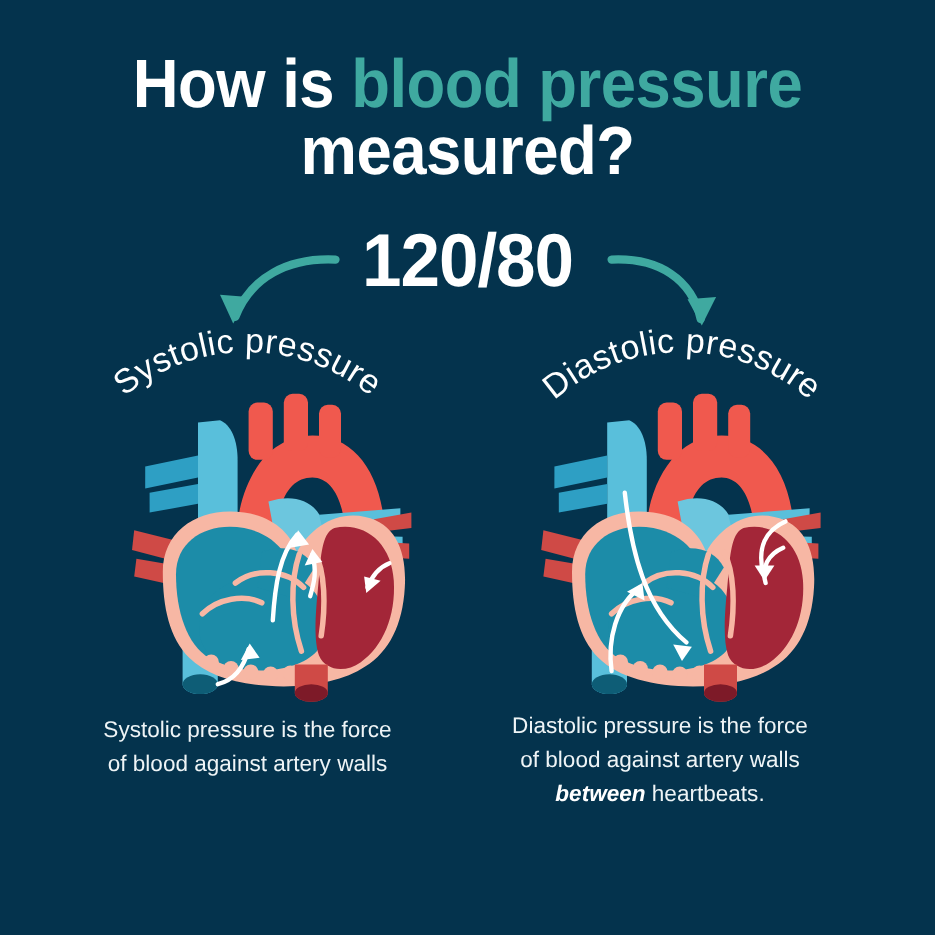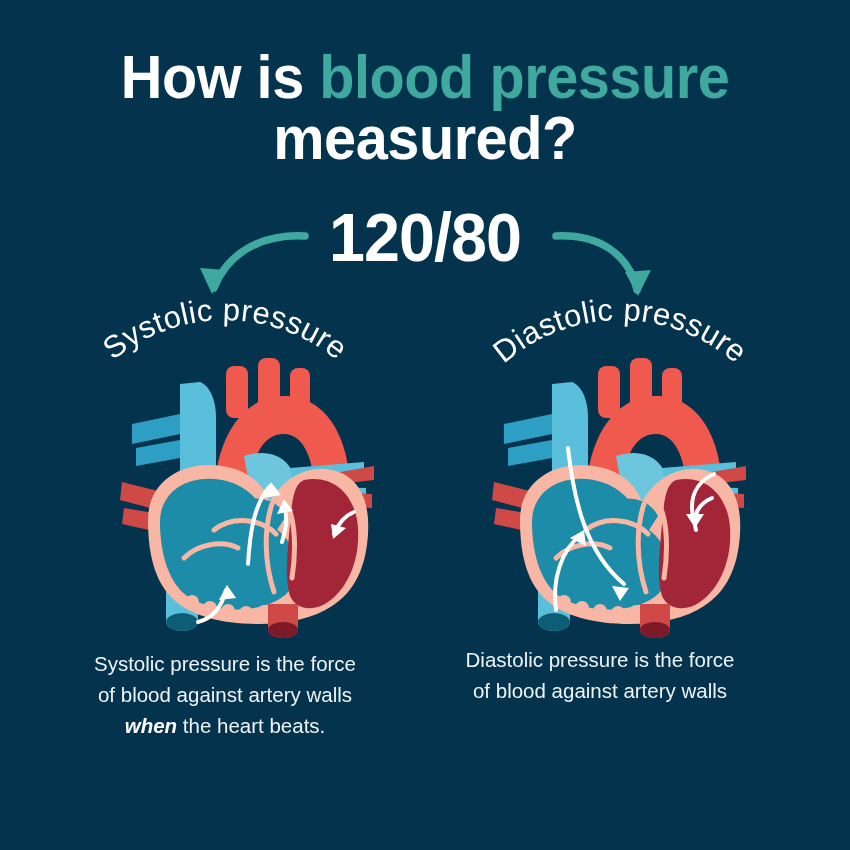--- a/index.html
+++ b/index.html
@@ -233,21 +233,21 @@
     <g fill="#ffffff">
       <path d="M139 236 L122 234 L130 249 Z"></path>
       <path d="M94 178 L80 186 L96 194 Z"></path>
       <path d="M205 176 L196 162 L214 162 Z"></path>
     </g>
   </svg>
 
   <div class="caption left">
     <div>Systolic pressure is the force</div>
     <div>of blood against artery walls</div>
-    <div><b>when</b><span> the heart beats.</span></div>
   </div>
 
   <div class="caption right">
     <div>Diastolic pressure is the force</div>
     <div>of blood against artery walls</div>
+    <div><b>between</b><span> heartbeats.</span></div>
   </div>
 
 </div>
 
 </body></html>

